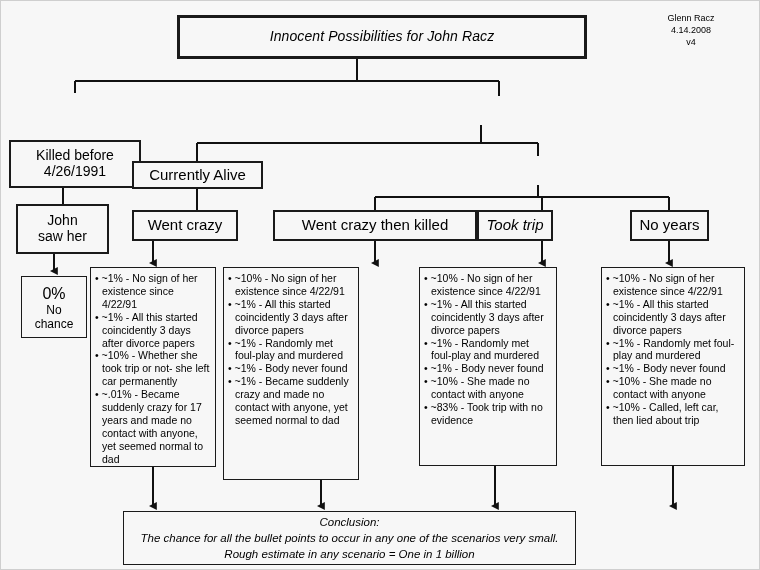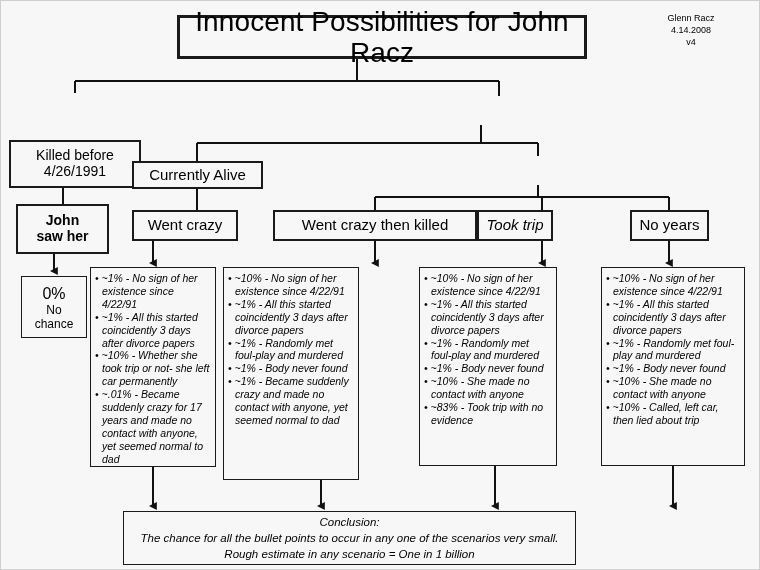--- a/index.html
+++ b/index.html
@@ -36,22 +36,23 @@
     text-align: center;
     line-height: 1.12;
     z-index: 2;
   }
   .node.thick { border-width: 3px; }
   .node.med   { border-width: 2px; }
 
   #title-box {
     left: 176px; top: 14px;
     width: 410px; height: 44px;
-    font-size: 28px;
+    font-size: 14px;
     letter-spacing: .1px;
+    font-style: italic;
   }
   #byline {
     position: absolute;
     right: 8px; top: 12px;
     width: 120px;
     text-align: center;
     font-size: 9px;
     line-height: 1.32;
     z-index: 2;
     white-space: pre-line;
@@ -77,21 +78,20 @@
   #node-dead {
     left: 467px; top: 155px;
     width: 141px; height: 29px;
     font-size: 15px;
   }
   #node-john {
     left: 15px; top: 203px;
     width: 93px; height: 50px;
     font-size: 14px;
     white-space: pre-line;
-    font-weight: bold;
   }
   #node-wentcrazy {
     left: 131px; top: 209px;
     width: 106px; height: 31px;
     font-size: 15px;
   }
   #node-wcthenkilled {
     left: 272px; top: 209px;
     width: 204px; height: 31px;
     font-size: 15px;
@@ -125,21 +125,20 @@
     border: 1px solid #1a1a1a;
     font-size: 10.5px;
     line-height: 1.23;
     padding: 4px 4px 4px 4px;
     z-index: 2;
   }
   .bullets ul {
     list-style: none;
     margin: 0;
     padding: 0;
-    font-style: italic;
   }
   .bullets li {
     margin: 0 0 0 0;
     padding-left: 7px;
     text-indent: -7px;
   }
   .bullets li::before {
     content: "• ";
   }
 

